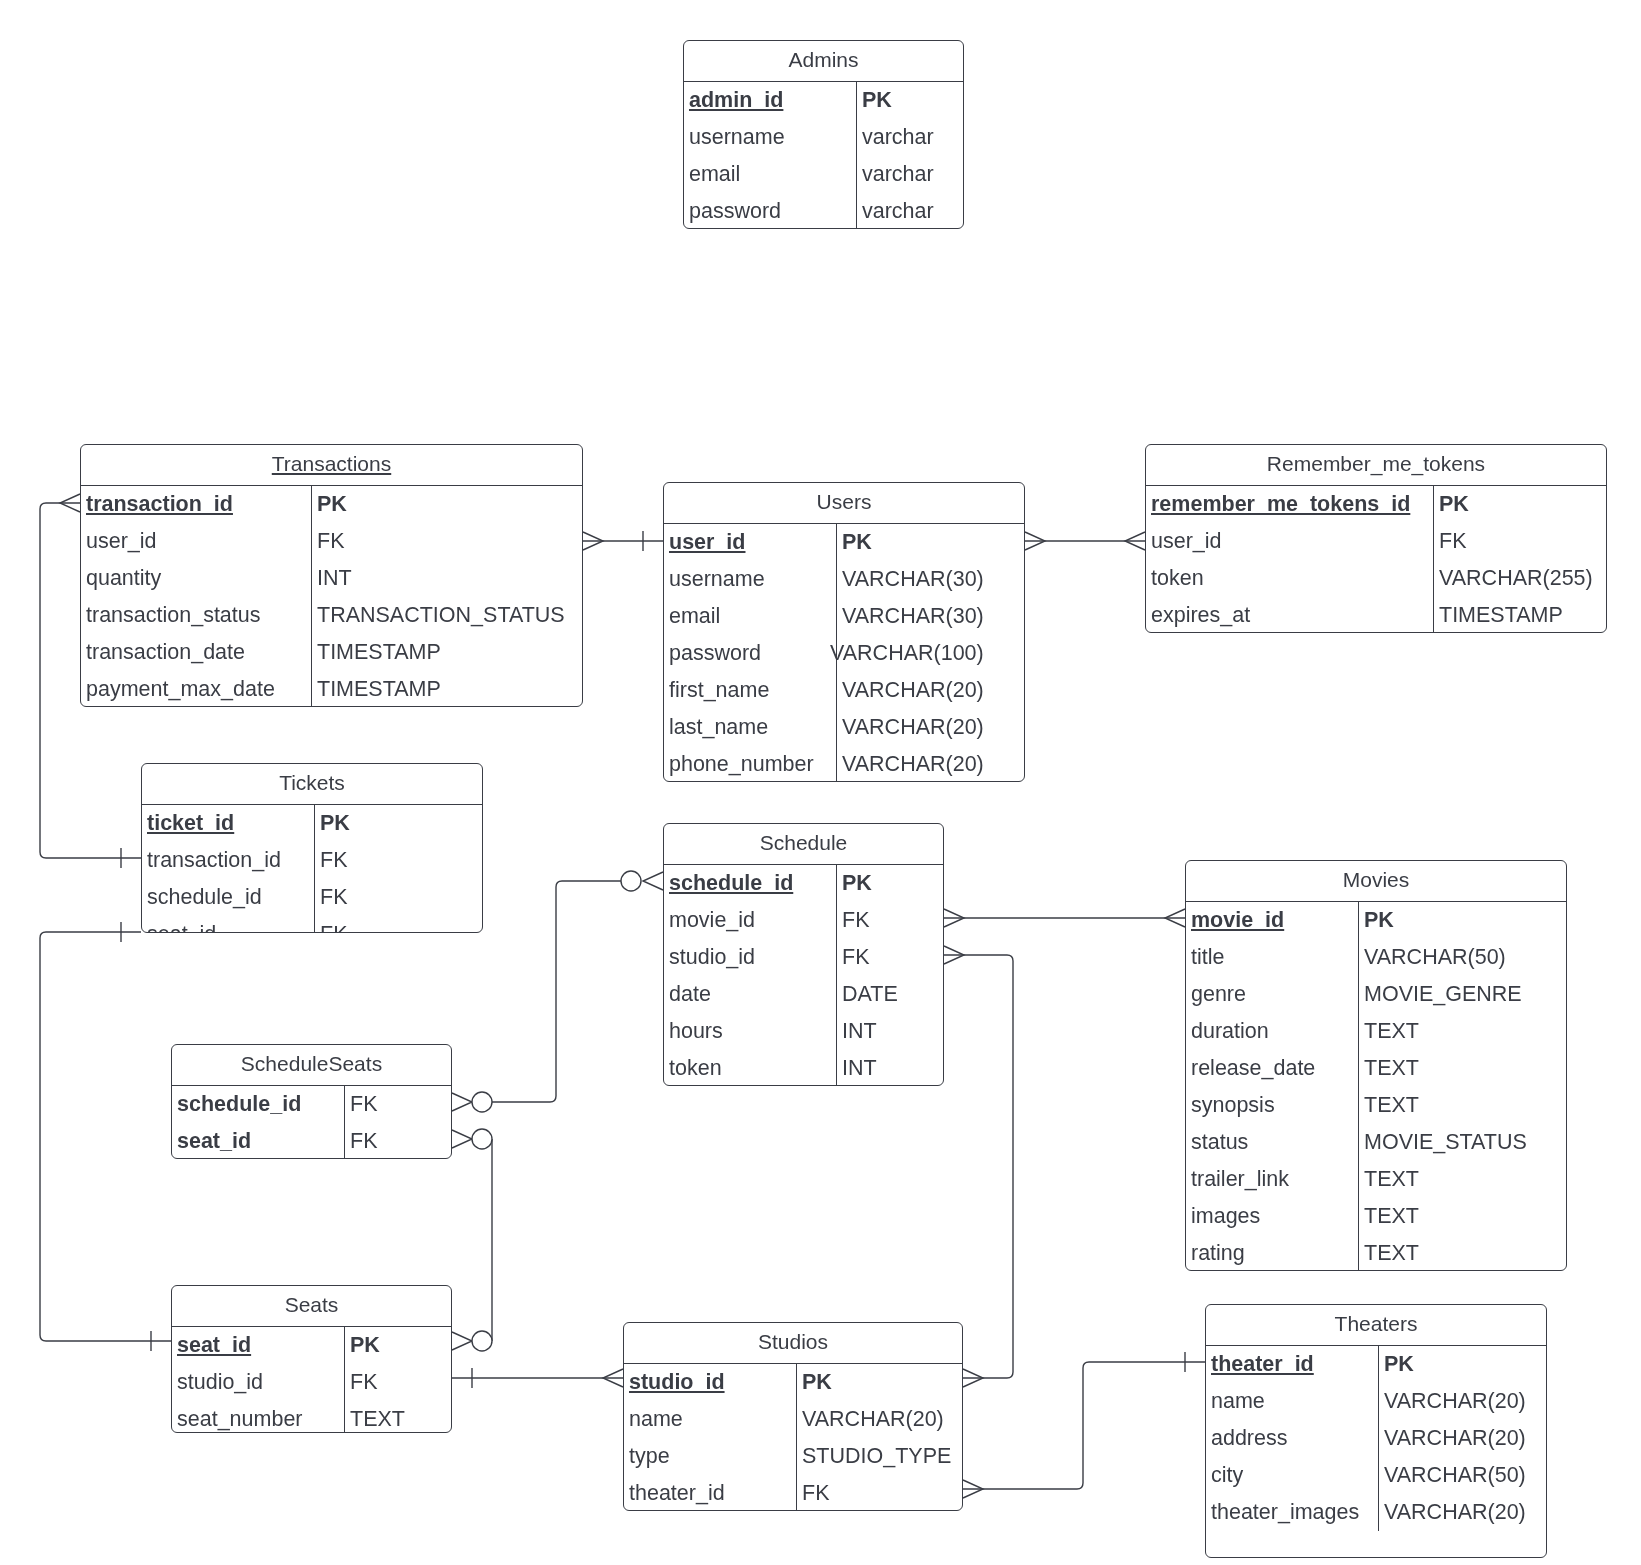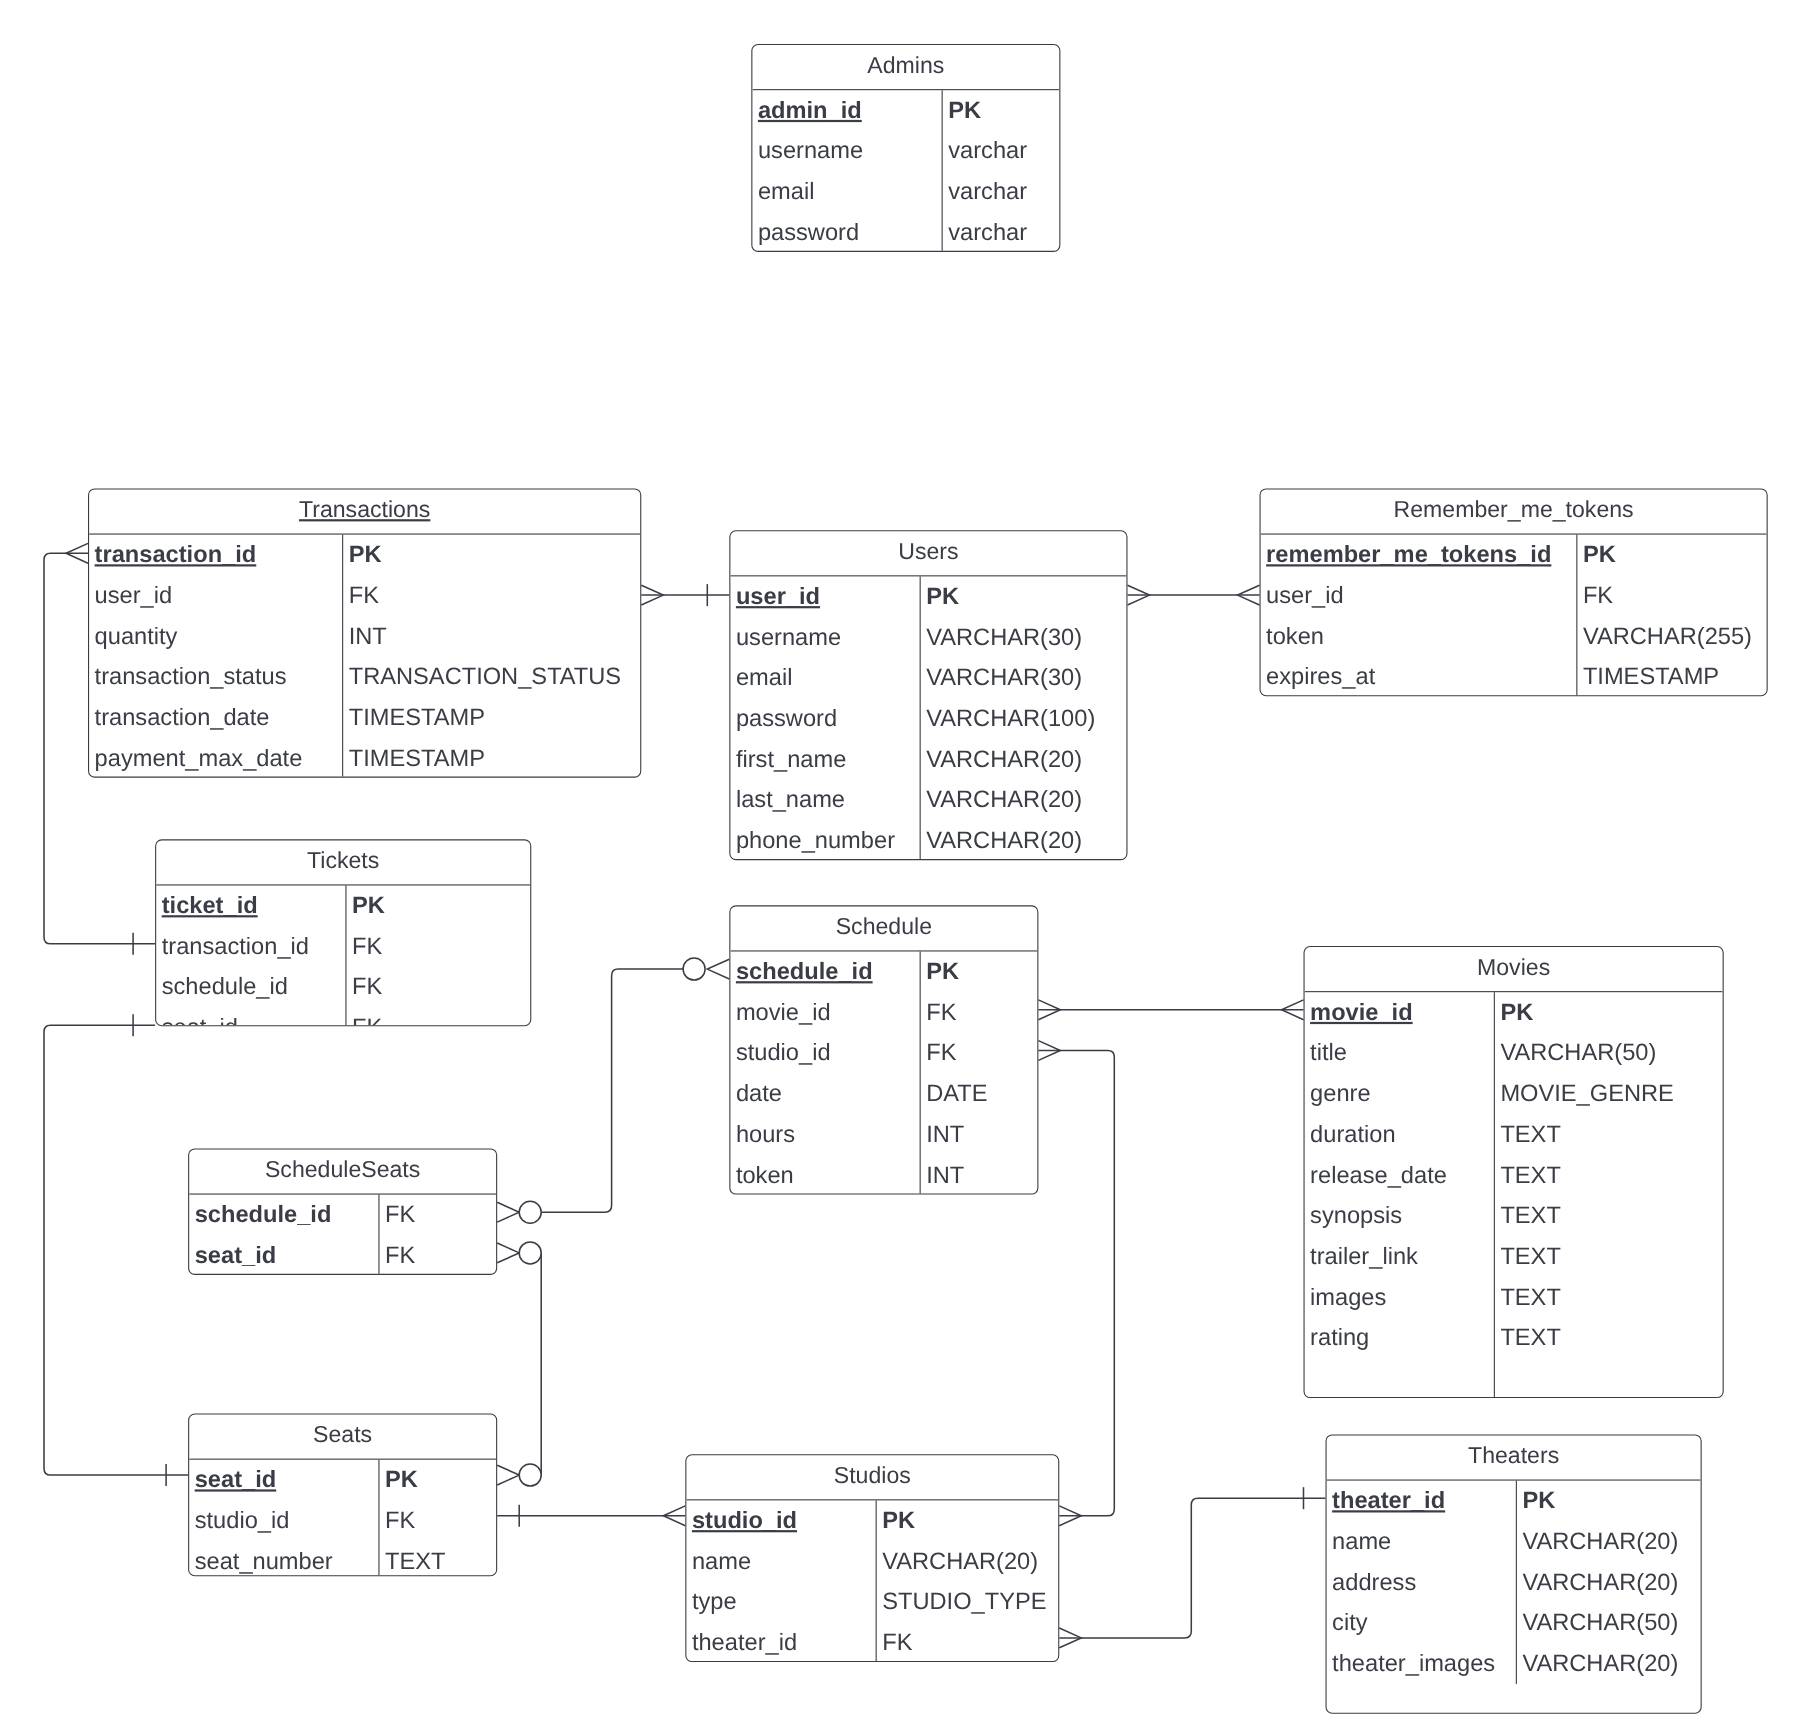--- a/index.html
+++ b/index.html
@@ -154,21 +154,21 @@
     <div class="row">
         <span class="name">username</span>
         <span class="type" style="left:178px">VARCHAR(30)</span>
       </div>
     <div class="row">
         <span class="name">email</span>
         <span class="type" style="left:178px">VARCHAR(30)</span>
       </div>
     <div class="row">
         <span class="name">password</span>
-        <span class="type" style="left:178px">VARCHAR(100)</span>
+        <span class="type" style="left:166px">VARCHAR(100)</span>
       </div>
     <div class="row">
         <span class="name">first_name</span>
         <span class="type" style="left:178px">VARCHAR(20)</span>
       </div>
     <div class="row">
         <span class="name">last_name</span>
         <span class="type" style="left:178px">VARCHAR(20)</span>
       </div>
     <div class="row">
@@ -277,20 +277,24 @@
       </div>
     <div class="row">
         <span class="name">release_date</span>
         <span class="type" style="left:178px">TEXT</span>
       </div>
     <div class="row">
         <span class="name">synopsis</span>
         <span class="type" style="left:178px">TEXT</span>
       </div>
     <div class="row">
+        <span class="name">status</span>
+        <span class="type" style="left:178px">MOVIE_STATUS</span>
+      </div>
+    <div class="row">
         <span class="name">trailer_link</span>
         <span class="type" style="left:178px">TEXT</span>
       </div>
     <div class="row">
         <span class="name">images</span>
         <span class="type" style="left:178px">TEXT</span>
       </div>
     <div class="row">
         <span class="name">rating</span>
         <span class="type" style="left:178px">TEXT</span>

